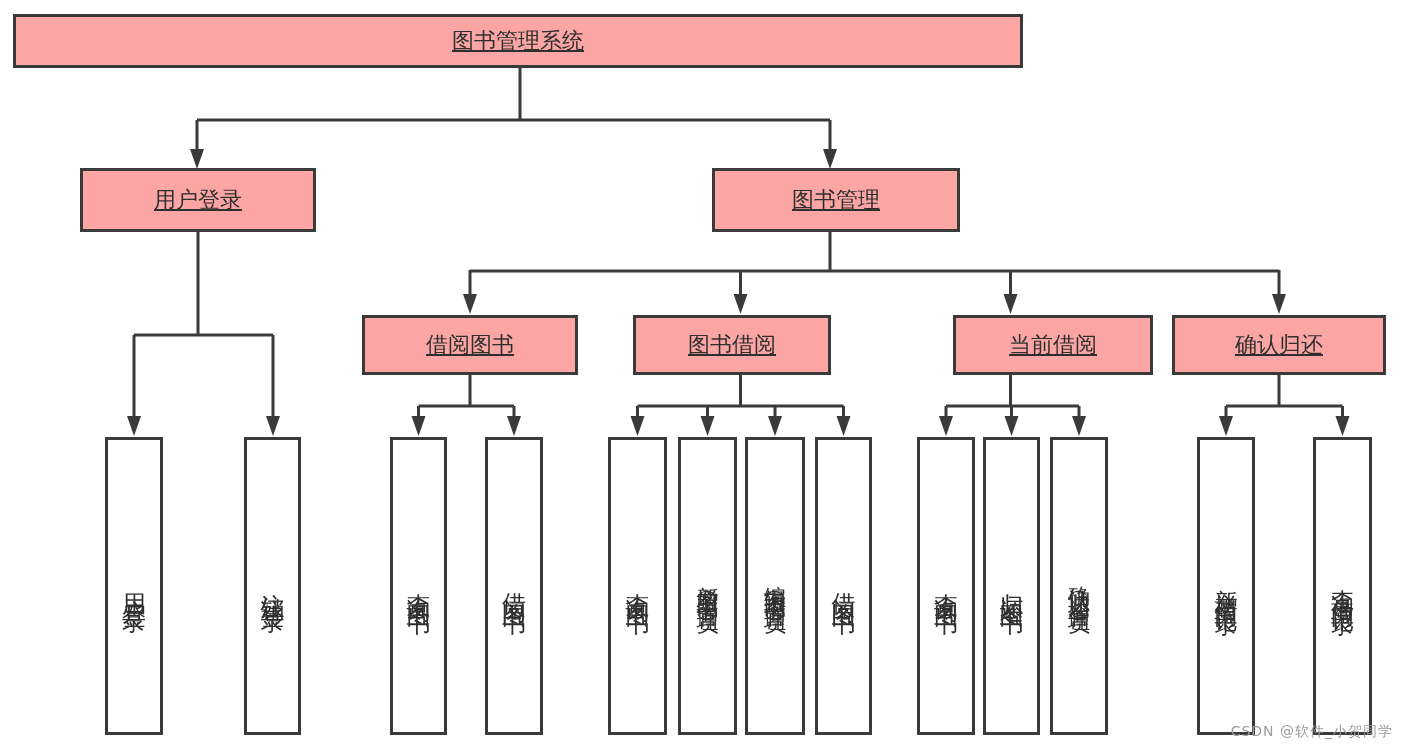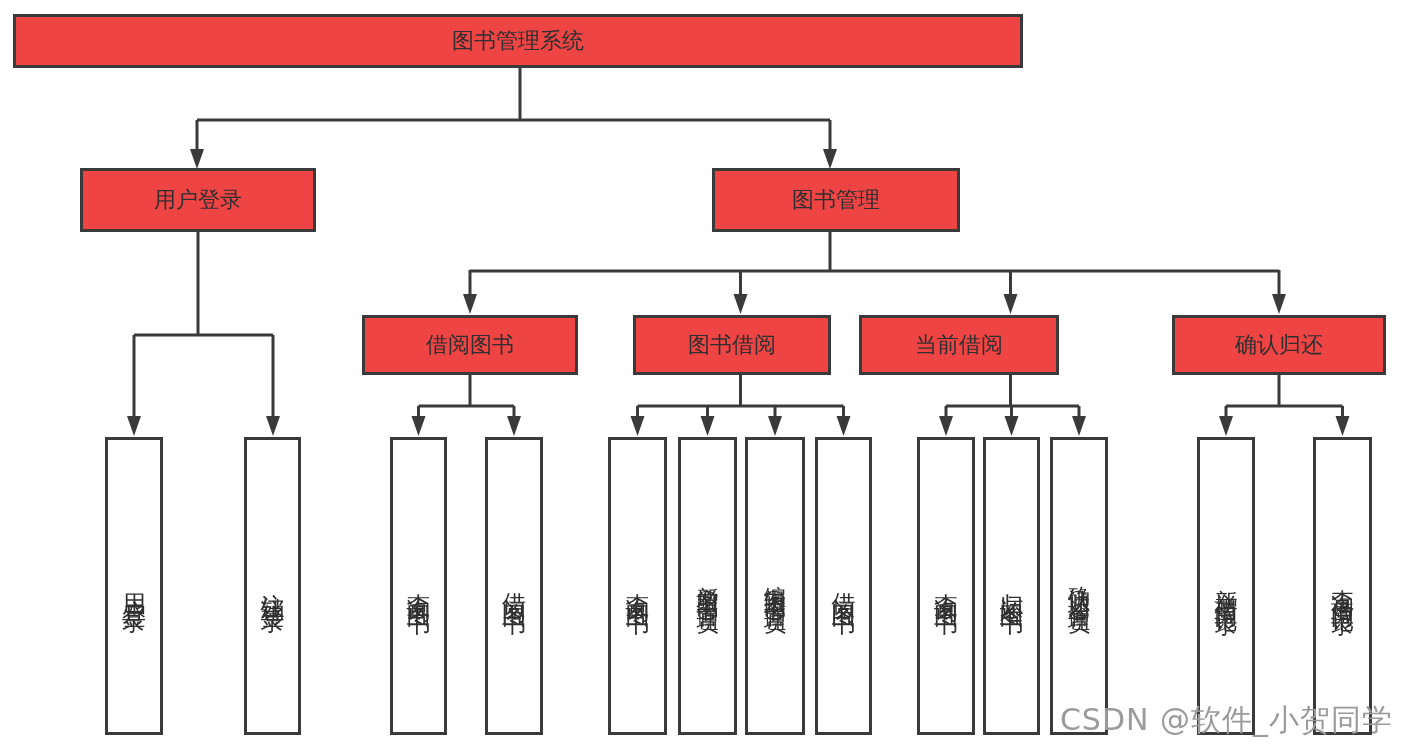--- a/index.html
+++ b/index.html
@@ -5,35 +5,35 @@
   :root{
     --line:#3a3a3a; --border:#3a3a3a; --text:#2f2f2f; --background:#ffffff; --watermark:#9b9b9b;
   }
   html,body{margin:0;padding:0;background:var(--background);}
   .canvas{
     position:relative; width:1405px; height:747px; background:var(--background);
     font-family:"DejaVu Sans", sans-serif; color:var(--text); overflow:hidden;
   }
   .connectors{position:absolute; left:0; top:0; color:var(--line);}
   .node{
-    position:absolute; box-sizing:border-box; background:#ef4444;
+    position:absolute; box-sizing:border-box; background:#fca5a5;
     border:3px solid var(--border);
     display:flex; align-items:center; justify-content:center;
-    font-size:22px; color:var(--text); white-space:nowrap;
+    font-size:22px; color:var(--text); white-space:nowrap;text-decoration:underline;
   }
   .vnode{
     position:absolute; box-sizing:border-box; background:#fff;
     border:3px solid var(--border);
     display:flex; align-items:center; justify-content:center;
     writing-mode:vertical-rl; font-size:24px; letter-spacing:6px;
     color:var(--text); line-height:1;
   }
   .watermark{
     position:absolute; right:12px; bottom:6px;
-    font-size:30px; color:var(--watermark); letter-spacing:1px;
+    font-size:14px; color:var(--watermark); letter-spacing:1px;
     white-space:nowrap; z-index:5;
   }
 </style>
 </head>
 <body>
 
 <div class="canvas">
 
   <svg class="connectors" width="1405" height="747" viewBox="0 0 1405 747" aria-hidden="true">
     <g stroke="currentColor" stroke-width="3" fill="none">
@@ -75,21 +75,21 @@
     </g>
   </svg>
 
   <div class="node" style="left:13px;top:14px;width:1010px;height:54px">图书管理系统</div>
 
   <div class="node" style="left:80px;top:168px;width:236px;height:64px">用户登录</div>
   <div class="node" style="left:712px;top:168px;width:248px;height:64px">图书管理</div>
 
   <div class="node" style="left:362px;top:315px;width:216px;height:60px">借阅图书</div>
   <div class="node" style="left:633px;top:315px;width:198px;height:60px">图书借阅</div>
-  <div class="node" style="left:859px;top:315px;width:200px;height:60px">当前借阅</div>
+  <div class="node" style="left:953px;top:315px;width:200px;height:60px">当前借阅</div>
   <div class="node" style="left:1172px;top:315px;width:214px;height:60px">确认归还</div>
 
   <div class="vnode" style="left:105px;top:437px;width:58px;height:298px">用户登录</div>
   <div class="vnode" style="left:244px;top:437px;width:57px;height:298px">注销登录</div>
 
   <div class="vnode" style="left:390px;top:437px;width:57px;height:298px">查询图书</div>
   <div class="vnode" style="left:485px;top:437px;width:58px;height:298px">借阅图书</div>
 
   <div class="vnode" style="left:608px;top:437px;width:59px;height:298px">查询图书</div>
   <div class="vnode" style="left:678px;top:437px;width:59px;height:298px;font-size:22px;letter-spacing:4px">新增图书（管理员）</div>

